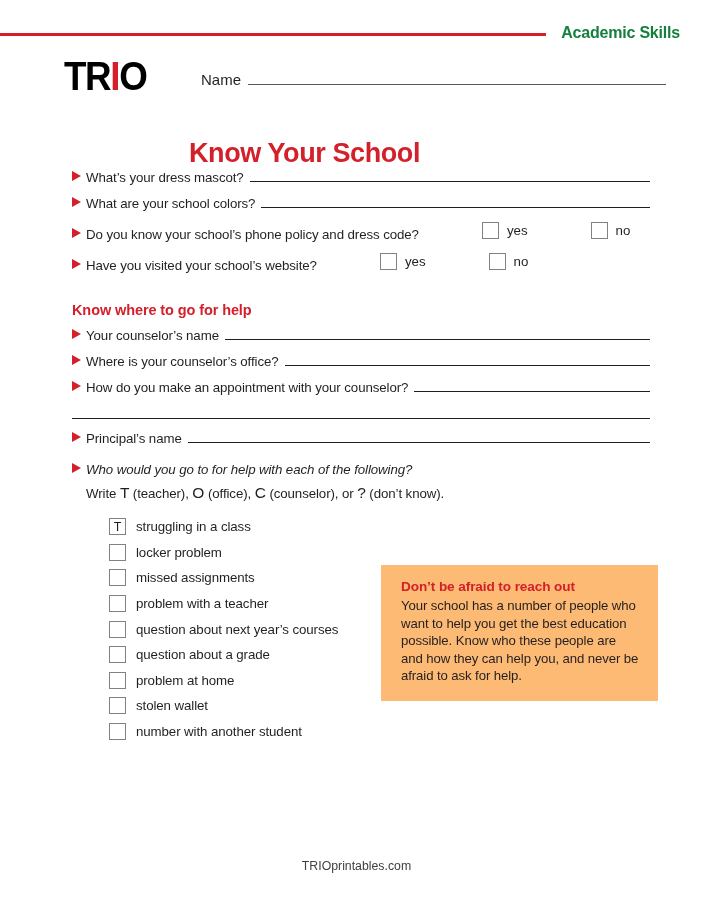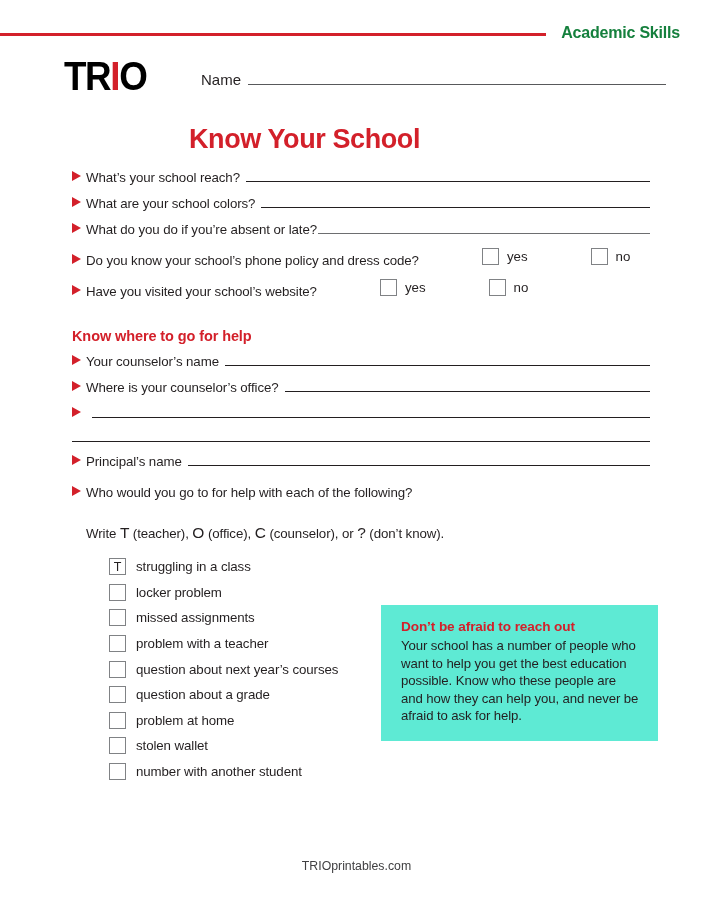--- a/index.html
+++ b/index.html
@@ -83,21 +83,21 @@
     flex: 1;
     margin-left: 7px;
     border-bottom: 1.6px solid #58595b;
     height: 13px;
   }
 
   
   .title {
     position: absolute;
     left: 0;
-    top: 124px;
+    top: 138px;
     width: 609px;
     text-align: center;
     font-size: 27px;
     font-weight: bold;
     letter-spacing: -0.4px;
     color: #d3202a;
   }
 
   
   .content {
@@ -190,21 +190,21 @@
     font-size: 13.3px;
     margin-left: 8px;
     color: #231f20;
   }
 
   
   .who-block { margin-top: 16px; }
   .sub-instruction {
     font-size: 13.3px;
     margin-left: 14px;
-    margin-top: 24px;
+    margin-top: 7px;
     letter-spacing: -0.1px;
     color: #231f20;
   }
   .sub-instruction .big {
     font-size: 15.5px;
   }
 
   
   .lower {
     position: relative;
@@ -228,21 +228,21 @@
     color: #231f20;
     letter-spacing: -0.1px;
     white-space: nowrap;
   }
 
   .callout {
     position: absolute;
     left: 309px;
     top: 51px;
     width: 277px;
-    background: #5eead4;
+    background: #fdba74;
     box-sizing: border-box;
     padding: 14px 18px 16px 20px;
   }
   .callout-title {
     font-size: 13.6px;
     font-weight: bold;
     color: #d3202a;
     margin-bottom: 3px;
     letter-spacing: -0.1px;
   }
@@ -285,43 +285,34 @@
 
   <div class="content">
 
 
     <div class="q-row">
       <span class="bullet">
         <svg width="9" height="10" viewBox="0 0 9 10">
             <polygon points="0,0 9,5 0,10" fill="#d3202a"></polygon>
           </svg>
       </span>
-      <span class="q-text">What’s your school reach?</span>
+      <span class="q-text">What’s your dress mascot?</span>
       <span class="q-rule"></span>
     </div>
 
     <div class="q-row">
       <span class="bullet">
         <svg width="9" height="10" viewBox="0 0 9 10">
             <polygon points="0,0 9,5 0,10" fill="#d3202a"></polygon>
           </svg>
       </span>
       <span class="q-text">What are your school colors?</span>
       <span class="q-rule"></span>
     </div>
 
-    <div class="q-row">
-      <span class="bullet">
-        <svg width="9" height="10" viewBox="0 0 9 10">
-            <polygon points="0,0 9,5 0,10" fill="#d3202a"></polygon>
-          </svg>
-      </span>
-      <span class="q-text">What do you do if you’re absent or late?</span>
-      <span class="q-rule tight gray"></span>
-    </div>
 
     <div class="q-row">
       <span class="bullet">
         <svg width="9" height="10" viewBox="0 0 9 10">
             <polygon points="0,0 9,5 0,10" fill="#d3202a"></polygon>
           </svg>
       </span>
       <span class="q-text">Do you know your school’s phone policy and dress code?</span>
       <span class="yn-group wide">
         <span class="yn-item">
@@ -375,38 +366,39 @@
       <span class="q-text">Where is your counselor’s office?</span>
       <span class="q-rule"></span>
     </div>
 
     <div class="q-row">
       <span class="bullet">
         <svg width="9" height="10" viewBox="0 0 9 10">
             <polygon points="0,0 9,5 0,10" fill="#d3202a"></polygon>
           </svg>
       </span>
+      <span class="q-text">How do you make an appointment with your counselor?</span>
       <span class="q-rule"></span>
     </div>
 
     <div class="cont-rule"></div>
 
     <div class="q-row">
       <span class="bullet">
         <svg width="9" height="10" viewBox="0 0 9 10">
             <polygon points="0,0 9,5 0,10" fill="#d3202a"></polygon>
           </svg>
       </span>
       <span class="q-text">Principal’s name</span>
       <span class="q-rule"></span>
     </div>
 
 
     <div class="who-block">
-      <div class="q-row" style="margin-bottom:0;">
+      <div class="q-row" style="margin-bottom:0;font-style:italic;">
         <span class="bullet">
           <svg width="9" height="10" viewBox="0 0 9 10">
               <polygon points="0,0 9,5 0,10" fill="#d3202a"></polygon>
             </svg>
         </span>
         <span class="q-text">Who would you go to for help with each of the following?</span>
       </div>
       <div class="sub-instruction"><span>Write </span><span class="big">T</span><span> (teacher), </span><span class="big">O</span><span> (office), </span><span class="big">C</span><span> (counselor), or </span><span class="big">?</span><span> (don’t know).</span></div>
     </div>
 

